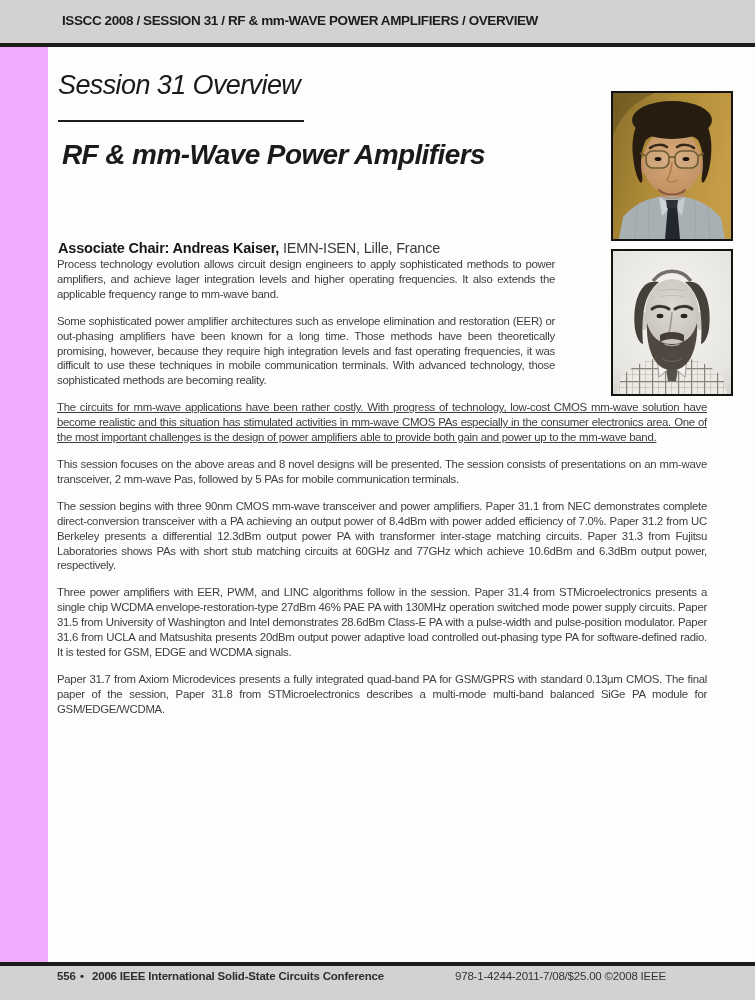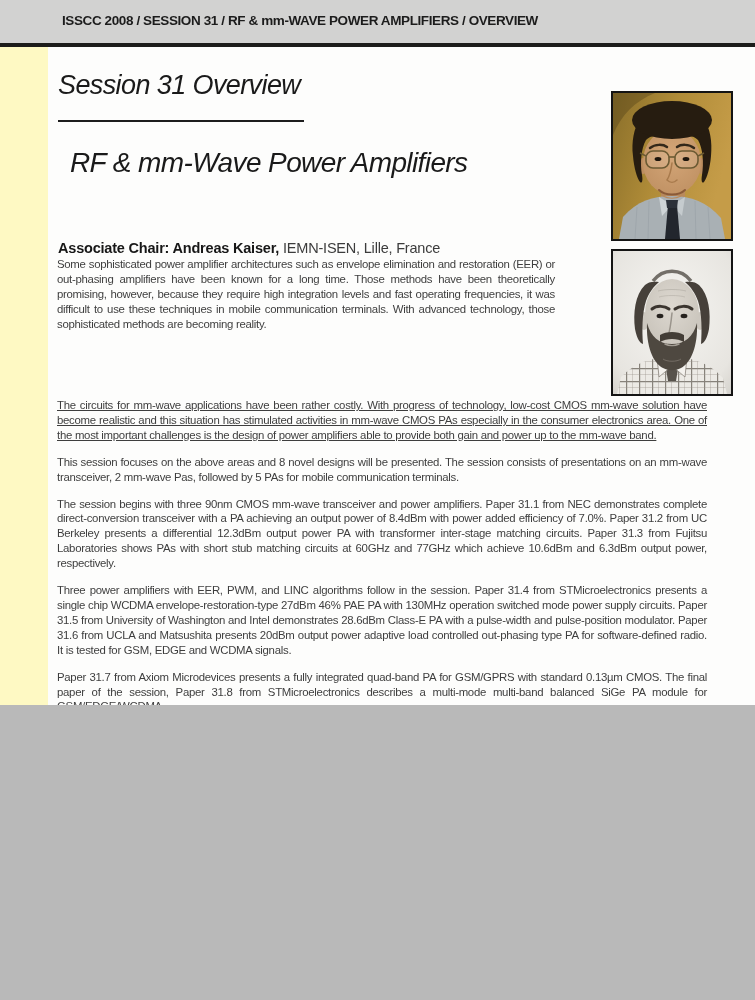--- a/index.html
+++ b/index.html
@@ -1,19 +1,19 @@
 <!DOCTYPE html>
 <html><head>
 <meta charset="utf-8">
 <style>
   * { box-sizing: border-box; }
   html, body { margin: 0; padding: 0; background: #b9b9b9; }
   .page {
-    position: relative; width: 755px; height: 705px;
-    background: #fef9c3; overflow: hidden;
+    position: relative; width: 755px; height: 1000px;
+    background: #f0abfc; overflow: hidden;
     font-family: "Liberation Sans", sans-serif;
   }
   .sheet { position: absolute; left: 48px; top: 47px; width: 707px; height: 915px; background: #fdfdfc; }
 
   
   .topband { position: absolute; left: 0; top: 0; width: 755px; height: 43px; background: #d2d2d1; }
   .topband-text {
     position: absolute; left: 62px; top: 13px;
     font-size: 13.5px; font-weight: bold; letter-spacing: -0.4px; color: #1c1c1c;
     white-space: nowrap;
@@ -29,22 +29,22 @@
   .foot-rights { left: 455px; font-weight: normal; color: #343434; text-align: center; }
 
   
   .h-session {
     position: absolute; left: 58px; top: 70px; margin: 0;
     font-size: 27px; font-weight: normal; font-style: italic;
     letter-spacing: -0.6px; color: #1a1a1a; white-space: nowrap;
   }
   .title-rule { position: absolute; left: 58px; top: 120px; width: 246px; height: 2px; background: #1d1d1d; }
   .h-topic {
-    position: absolute; left: 58px; top: 135px; margin: 12px;
-    font-size: 28px; font-weight: normal; font-style: italic;
+    position: absolute; left: 58px; top: 135px; margin: 4px;
+    font-size: 28px; font-weight: bold; font-style: italic;
     letter-spacing: -0.6px; color: #1a1a1a; white-space: nowrap;
   }
   .chair-line {
     position: absolute; left: 58px; margin: 0;
     font-size: 14.5px; letter-spacing: -0.2px; color: #3c3c3c; white-space: nowrap;
   }
   .chair-line .b { font-weight: bold; color: #171717; }
   .chair-1 { top: 186px; }
   .chair-2 { top: 240px; }
 
@@ -168,20 +168,21 @@
       <path d="M59,62 C58,72 57,80 55,85 C58,87 61,87 63,85" stroke="#9a948c" stroke-width="1.5" fill="none" stroke-linecap="round"></path>
       <path d="M34,72 C33,95 40,112 50,117 C56,120 62,120 68,117 C78,112 85,95 84,72 C80,86 72,93 59,93 C46,93 38,86 34,72 Z" fill="#4e4840"></path>
       <path d="M47,84 C53,80 65,80 71,84 L71,91 C64,87 54,87 47,91 Z" fill="#433d36"></path>
       <path d="M52,93 C56,95 62,95 66,93" stroke="#a39d94" stroke-width="1.5" fill="none" stroke-linecap="round"></path>
       <path d="M50,108 C54,111 64,111 68,108" stroke="#8d867d" stroke-width="1" fill="none" opacity="0.6"></path>
     </svg>
   </figure>
 
   <div class="body-text">
     <div class="photo-spacer"></div>
+    <p>Process technology evolution allows circuit design engineers to apply sophisticated methods to power amplifiers, and achieve lager integration levels and higher operating frequencies. It also extends the applicable frequency range to mm-wave band.</p>
     <p>Some sophisticated power amplifier architectures such as envelope elimination and restoration (EER) or out-phasing amplifiers have been known for a long time. Those methods have been theoretically promising, however, because they require high integration levels and fast operating frequencies, it was difficult to use these techniques in mobile communication terminals. With advanced technology, those sophisticated methods are becoming reality.</p>
     <p class="clear-photos">The circuits for mm-wave applications have been rather costly. With progress of technology, low-cost CMOS mm-wave solution have become realistic and this situation has stimulated activities in mm-wave CMOS PAs especially in the consumer electronics area. One of the most important challenges is the design of power amplifiers able to provide both gain and power up to the mm-wave band.</p>
     <p>This session focuses on the above areas and 8 novel designs will be presented. The session consists of presentations on an mm-wave transceiver, 2 mm-wave Pas, followed by 5 PAs for mobile communication terminals.</p>
     <p>The session begins with three 90nm CMOS mm-wave transceiver and power amplifiers. Paper 31.1 from NEC demonstrates complete direct-conversion transceiver with a PA achieving an output power of 8.4dBm with power added efficiency of 7.0%. Paper 31.2 from UC Berkeley presents a differential 12.3dBm output power PA with transformer inter-stage matching circuits. Paper 31.3 from Fujitsu Laboratories shows PAs with short stub matching circuits at 60GHz and 77GHz which achieve 10.6dBm and 6.3dBm output power, respectively.</p>
     <p>Three power amplifiers with EER, PWM, and LINC algorithms follow in the session. Paper 31.4 from STMicroelectronics presents a single chip WCDMA envelope-restoration-type 27dBm 46% PAE PA with 130MHz operation switched mode power supply circuits. Paper 31.5 from University of Washington and Intel demonstrates 28.6dBm Class-E PA with a pulse-width and pulse-position modulator. Paper 31.6 from UCLA and Matsushita presents 20dBm output power adaptive load controlled out-phasing type PA for software-defined radio. It is tested for GSM, EDGE and WCDMA signals.</p>
     <p>Paper 31.7 from Axiom Microdevices presents a fully integrated quad-band PA for GSM/GPRS with standard 0.13µm CMOS. The final paper of the session, Paper 31.8 from STMicroelectronics describes a multi-mode multi-band balanced SiGe PA module for GSM/EDGE/WCDMA.</p>
   </div>
 
   <div class="bar bar-bottom"></div>
   <div class="bottomband">

